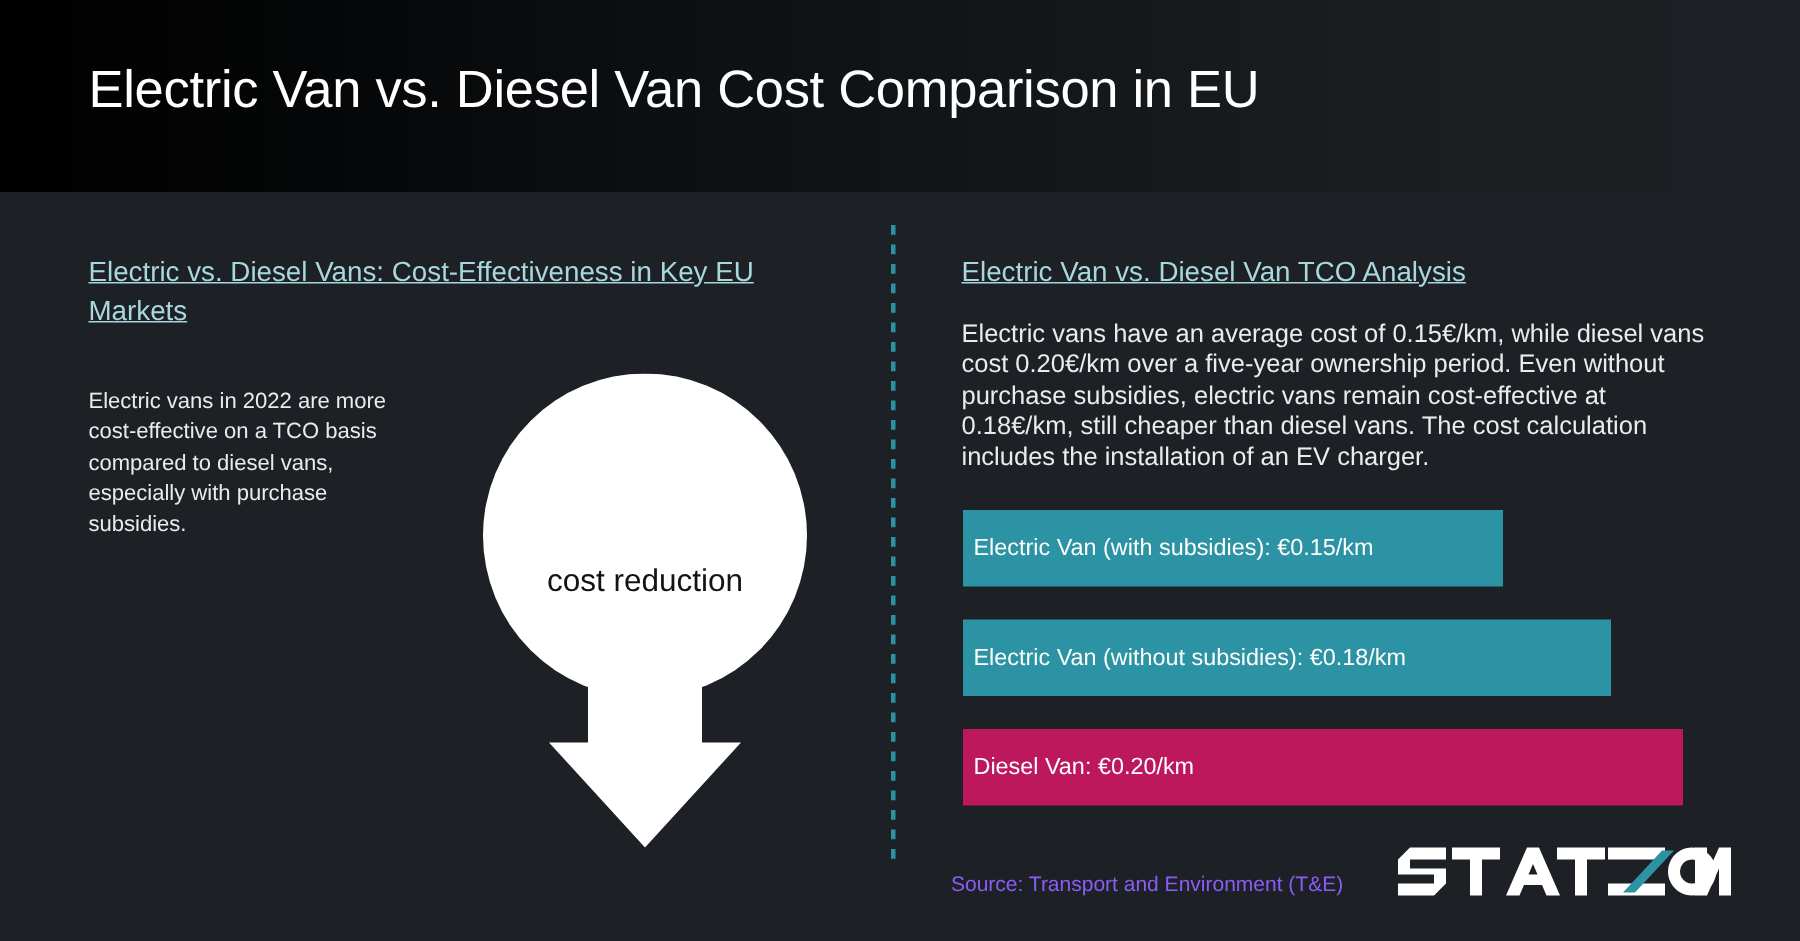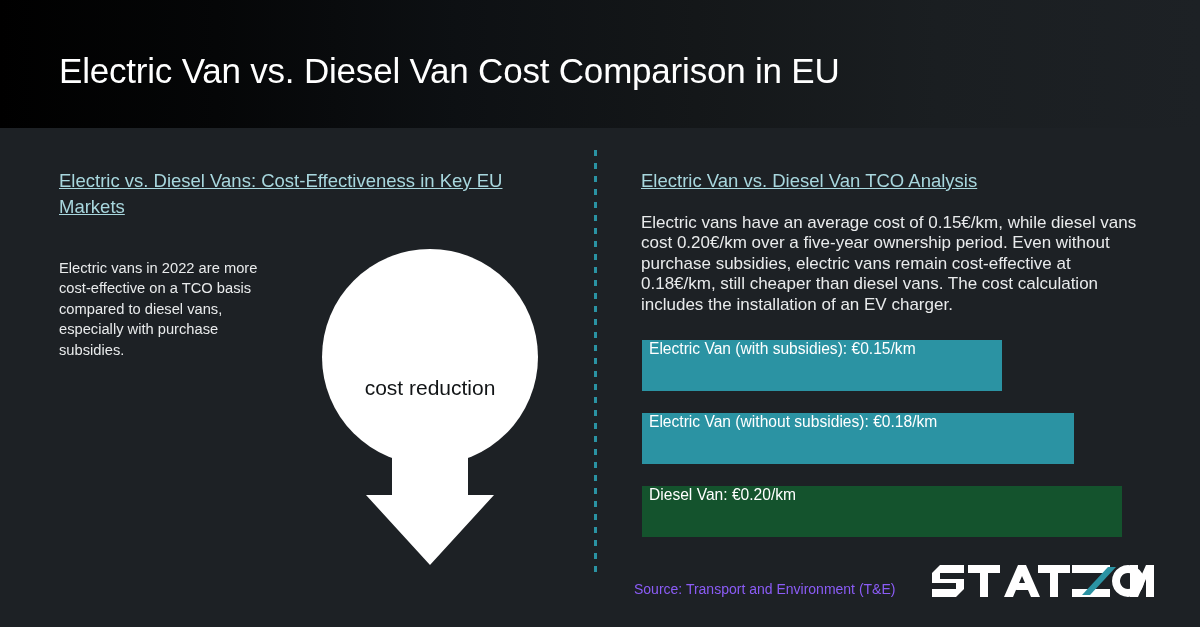--- a/index.html
+++ b/index.html
@@ -19,21 +19,21 @@
 
   
   .header {
     position:absolute;
     left:0; top:0;
     width:1200px; height:128px;
     background:linear-gradient(90deg,#000000 0%,#050607 18%,#0d1013 38%,#141719 58%,#1a1e21 78%,#1d2125 100%);
   }
   .header-title {
     position:absolute;
-    left:59px; top:51px;
+    left:59px; top:40px;
     font-size:35px;
     font-weight:400;
     letter-spacing:-0.2px;
     color:#ffffff;
     white-space:nowrap;
   }
 
   
   .divider {
     position:absolute;
@@ -103,20 +103,21 @@
   }
 
   
   .bars { position:absolute; left:642px; top:340px; width:480px; }
   .bar {
     position:relative;
     height:51px;
     background:#2b93a3;
     margin-bottom:22px;
     display:flex;
+    align-items:center;
   }
   .bar-label {
     padding-left:7px;
     font-size:15.6px;
     color:#ffffff;
     white-space:nowrap;
   }
 
   
   .source {
@@ -165,21 +166,21 @@
 
   <div class="right-body">Electric vans have an average cost of 0.15€/km, while diesel vans cost 0.20€/km over a five-year ownership period. Even without purchase subsidies, electric vans remain cost-effective at 0.18€/km, still cheaper than diesel vans. The cost calculation includes the installation of an EV charger.</div>
 
   <div class="bars">
     <div class="bar" style="width: 75%; background: rgb(43, 147, 163);">
       <span class="bar-label">Electric Van (with subsidies): €0.15/km</span>
     </div>
     <div class="bar" style="width: 90%; background: rgb(43, 147, 163);">
       <span class="bar-label">Electric Van (without subsidies): €0.18/km</span>
     </div>
-    <div class="bar" style="width: 100%; background: #14532d;">
+    <div class="bar" style="width: 100%; background: #be185d;">
       <span class="bar-label">Diesel Van: €0.20/km</span>
     </div>
   </div>
 
   <div class="source">Source: Transport and Environment (T&amp;E)</div>
 
   <div class="logo">
     <svg viewBox="0 0 226 42" xmlns="http://www.w3.org/2000/svg">
       <g fill="#ffffff">
 

